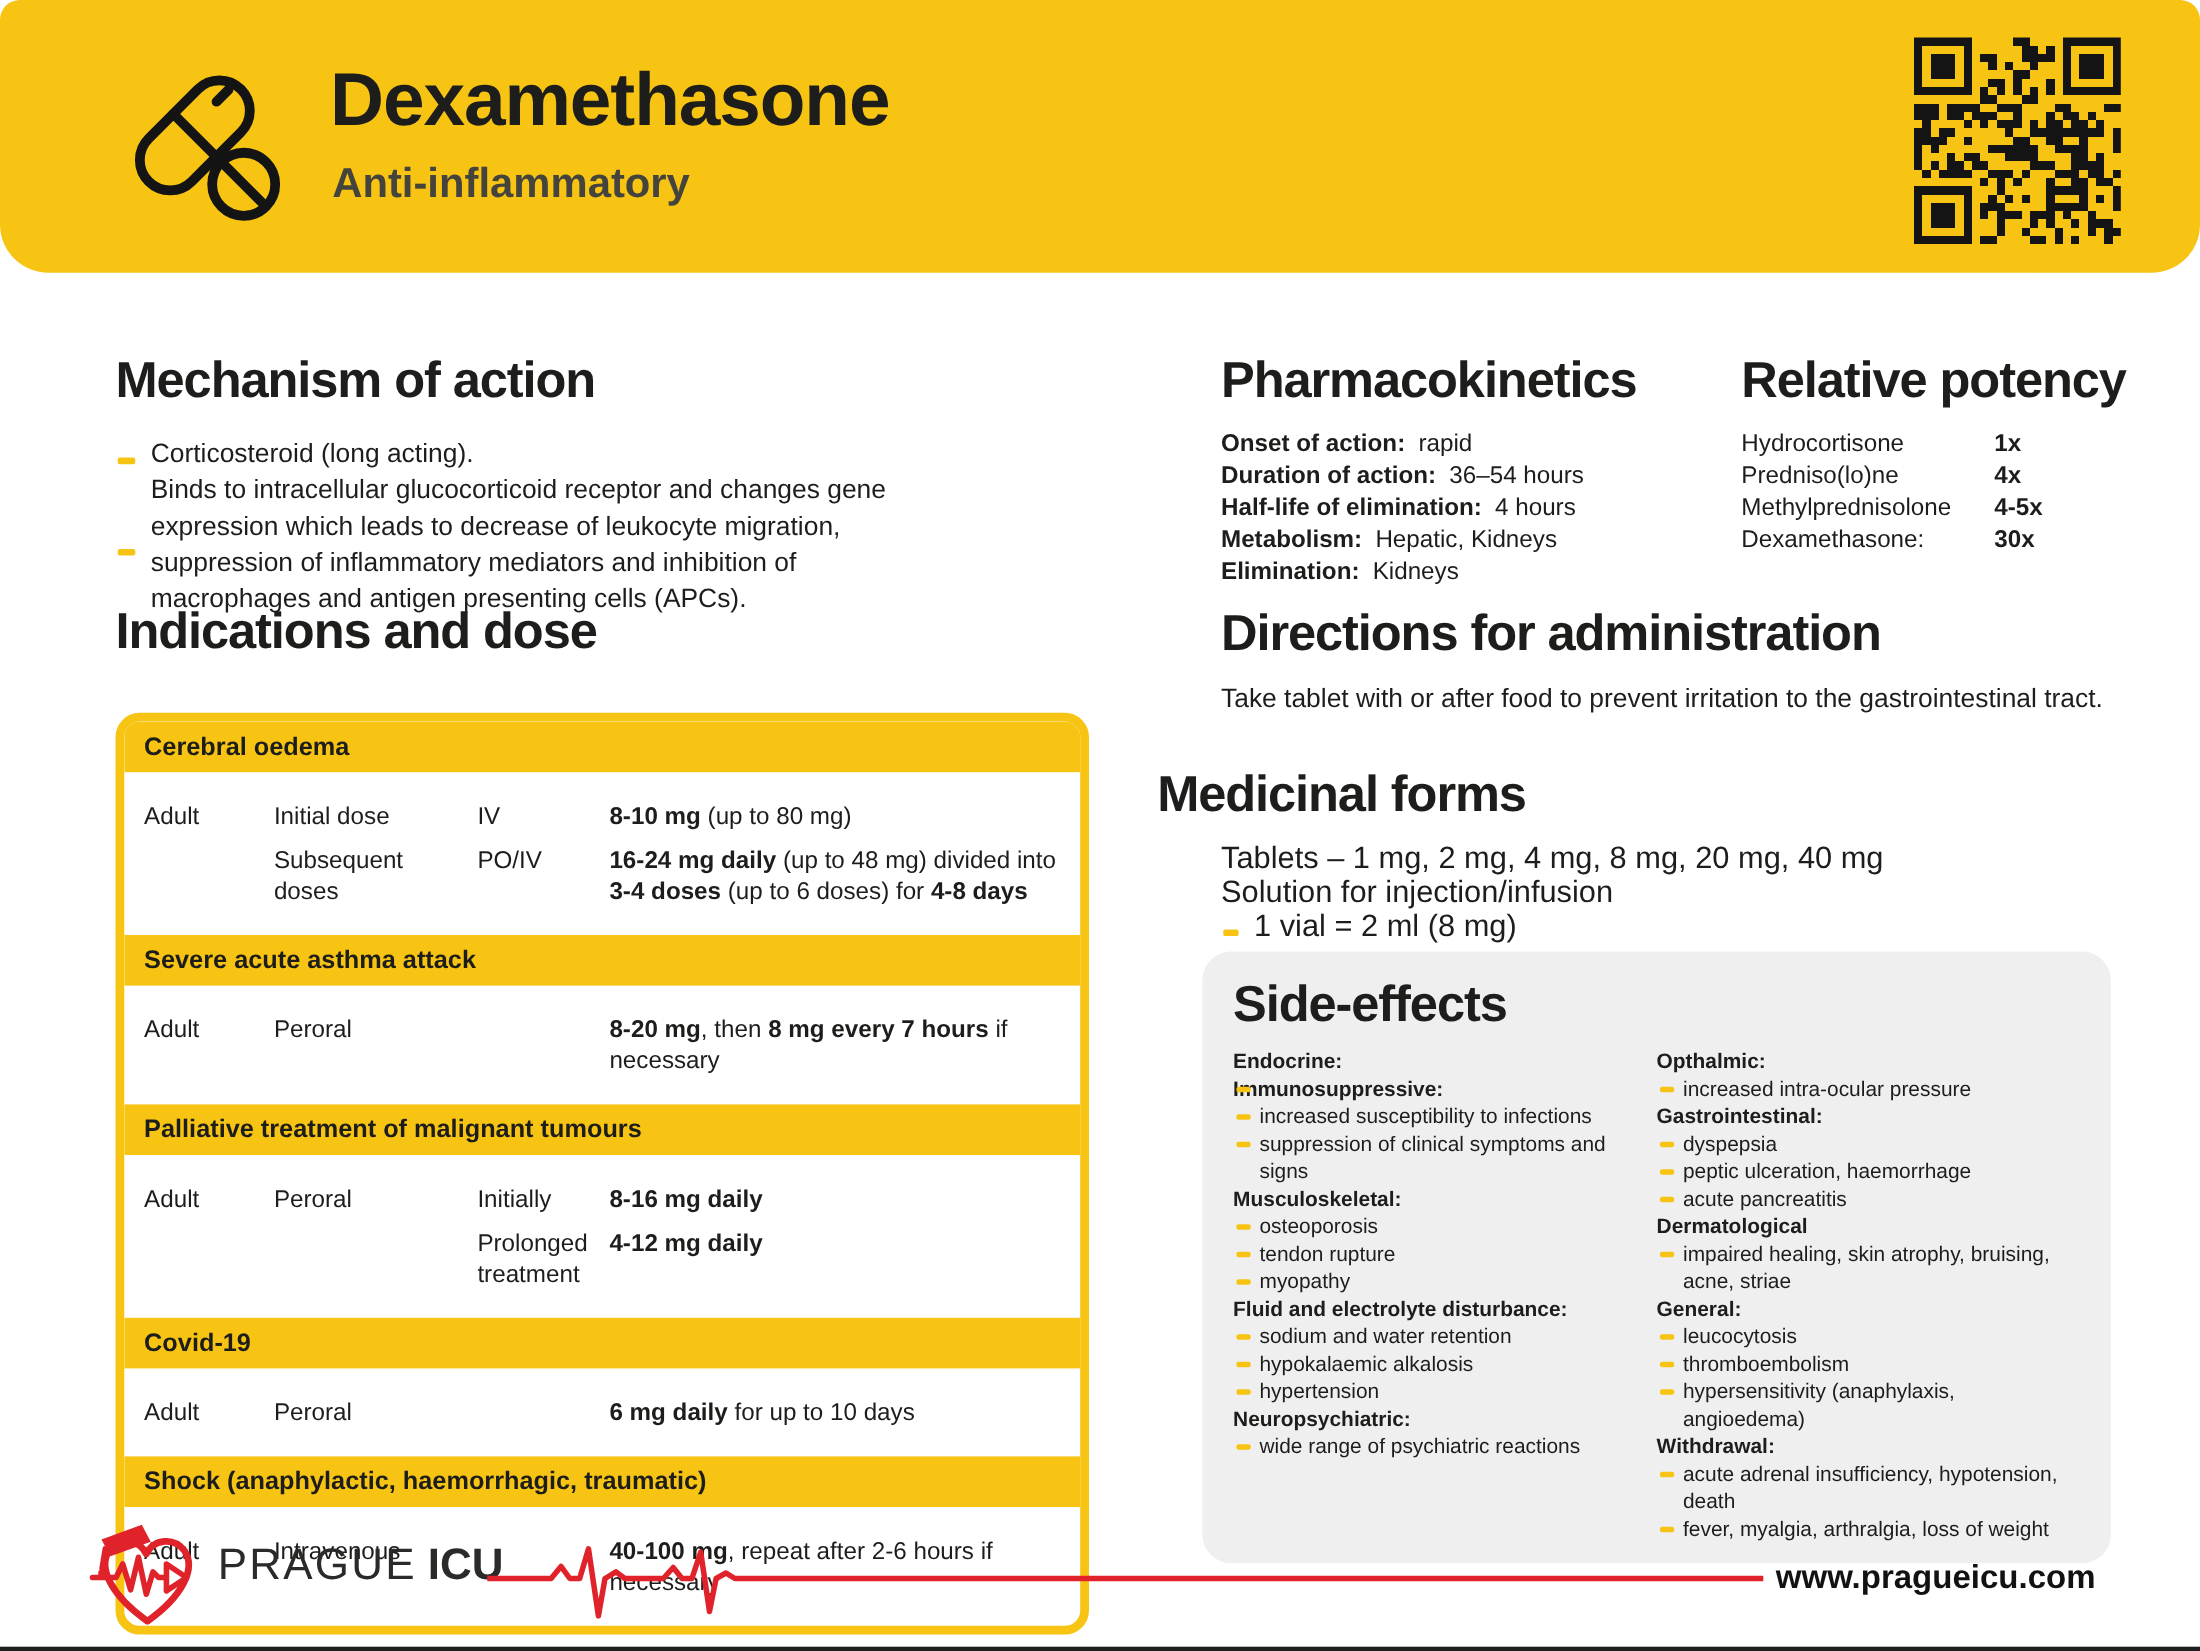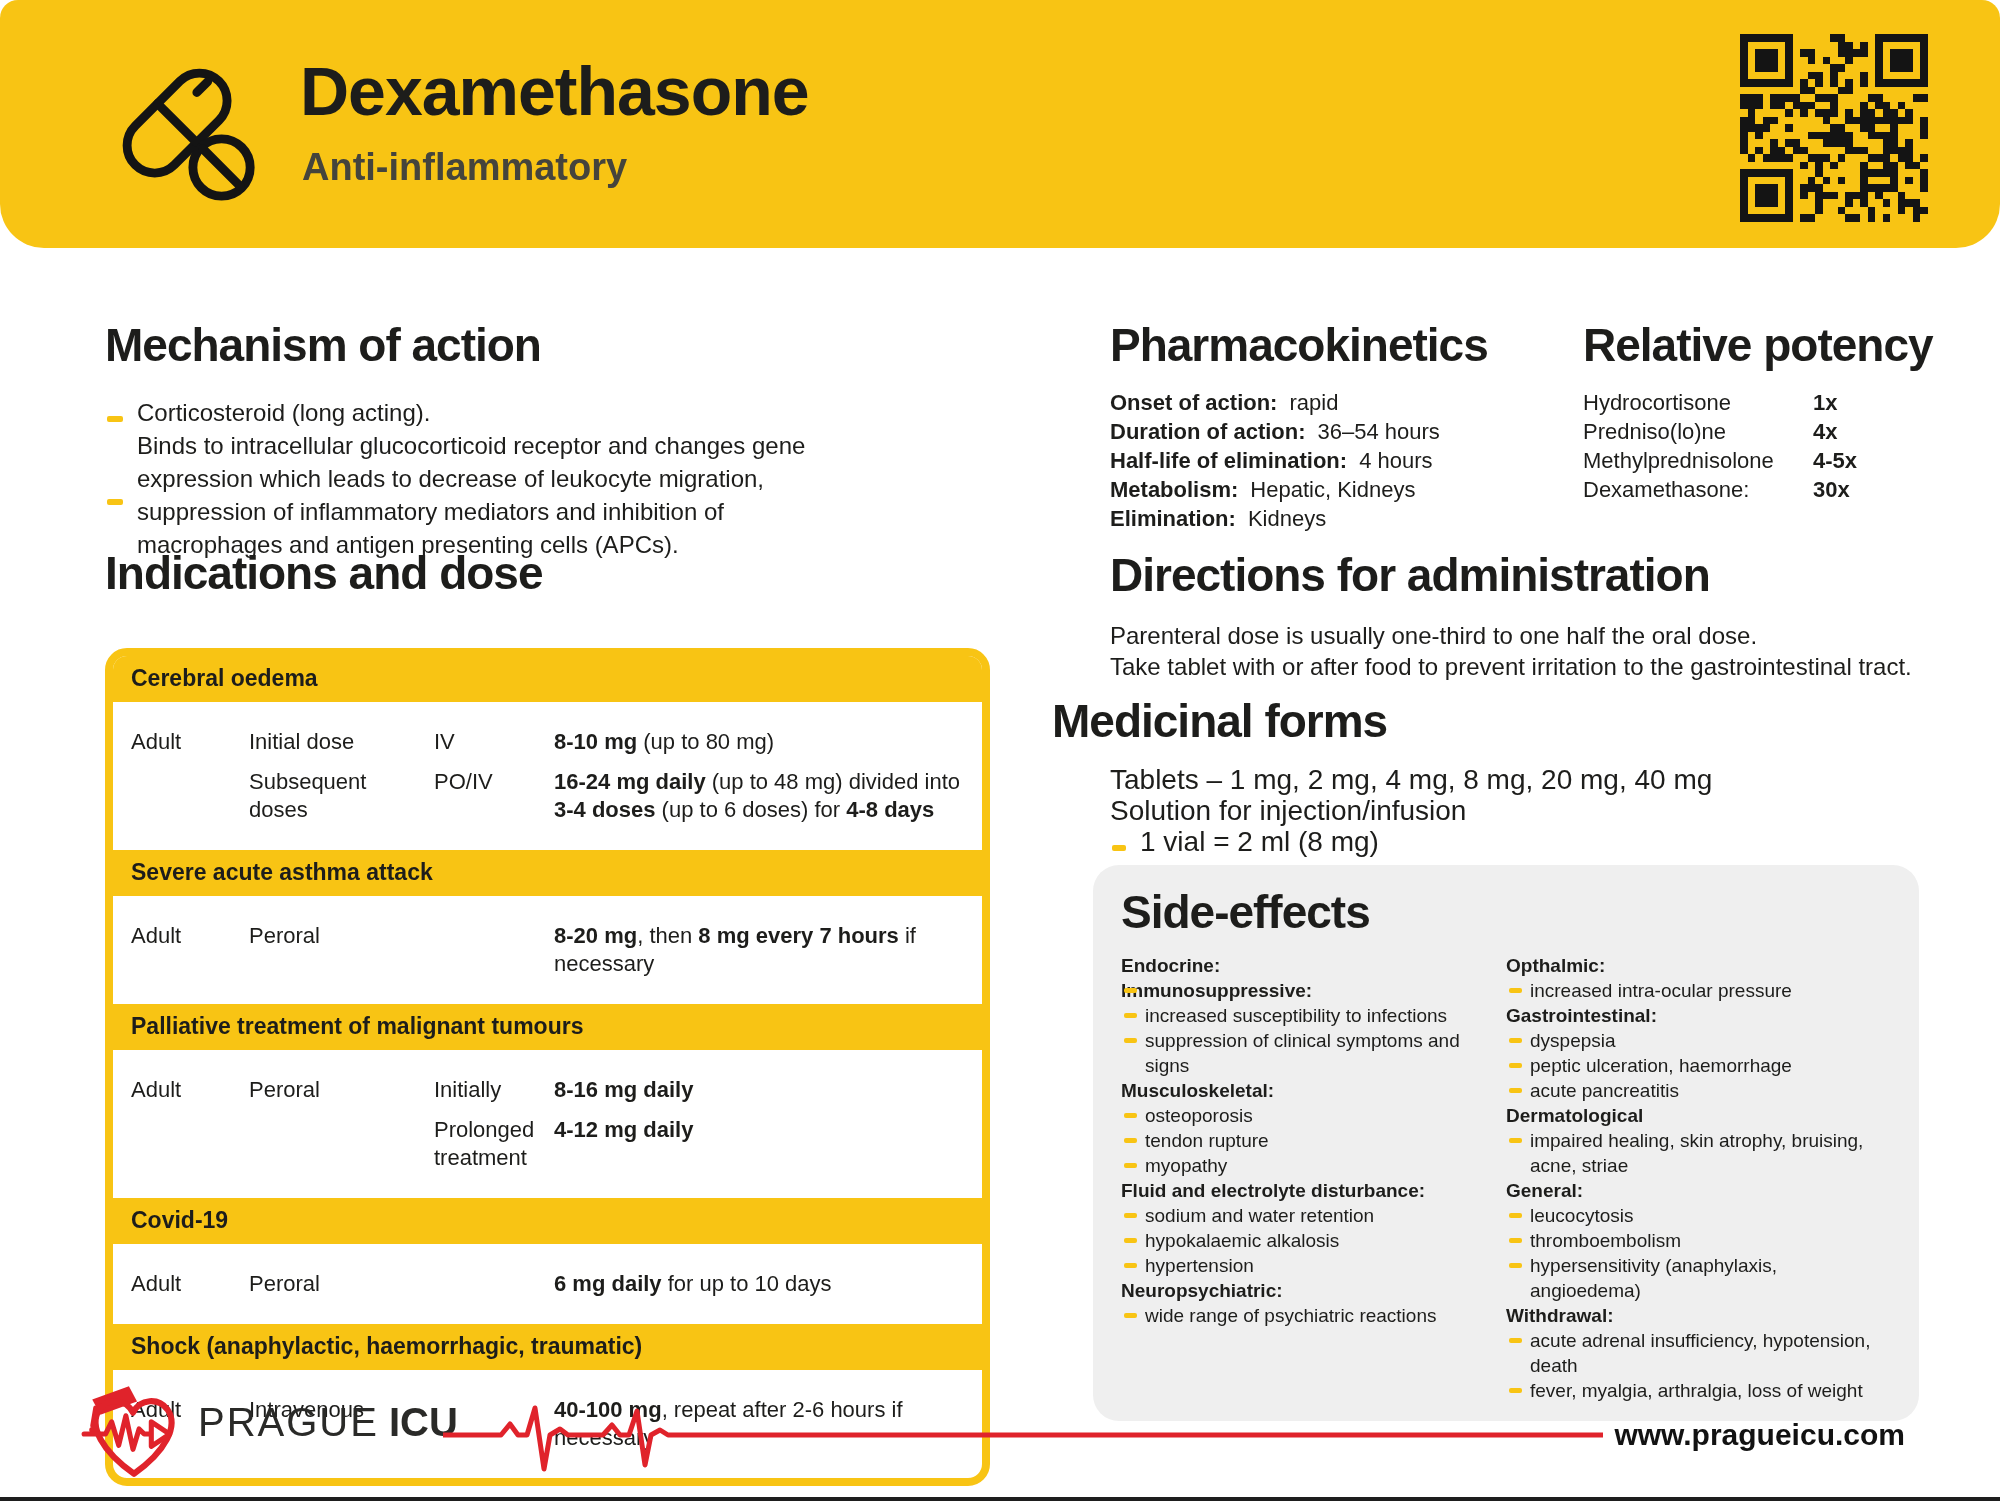--- a/index.html
+++ b/index.html
@@ -502,21 +502,20 @@
         <b>4-5x</b>
       </div>
       <div class="potency-row">
         <span class="name">Dexamethasone:</span>
         <b>30x</b>
       </div>
     </div>
 
   <div class="h2" id="dir-h">Directions for administration</div>
   <div id="dir-lines">
-      <div>Parenteral dose is usually one-third to one half the oral dose.</div>
       <div>Take tablet with or after food to prevent irritation to the gastrointestinal tract.</div>
     </div>
 
   <div class="h2" id="forms-h">Medicinal forms</div>
   <div id="forms-lines">
       <div>Tablets – 1 mg, 2 mg, 4 mg, 8 mg, 20 mg, 40 mg</div>
       <div>Solution for injection/infusion</div>
       <div class="bullet-row">
         <span class="dash"></span>
         <span>1 vial = 2 ml (8 mg)</span>

